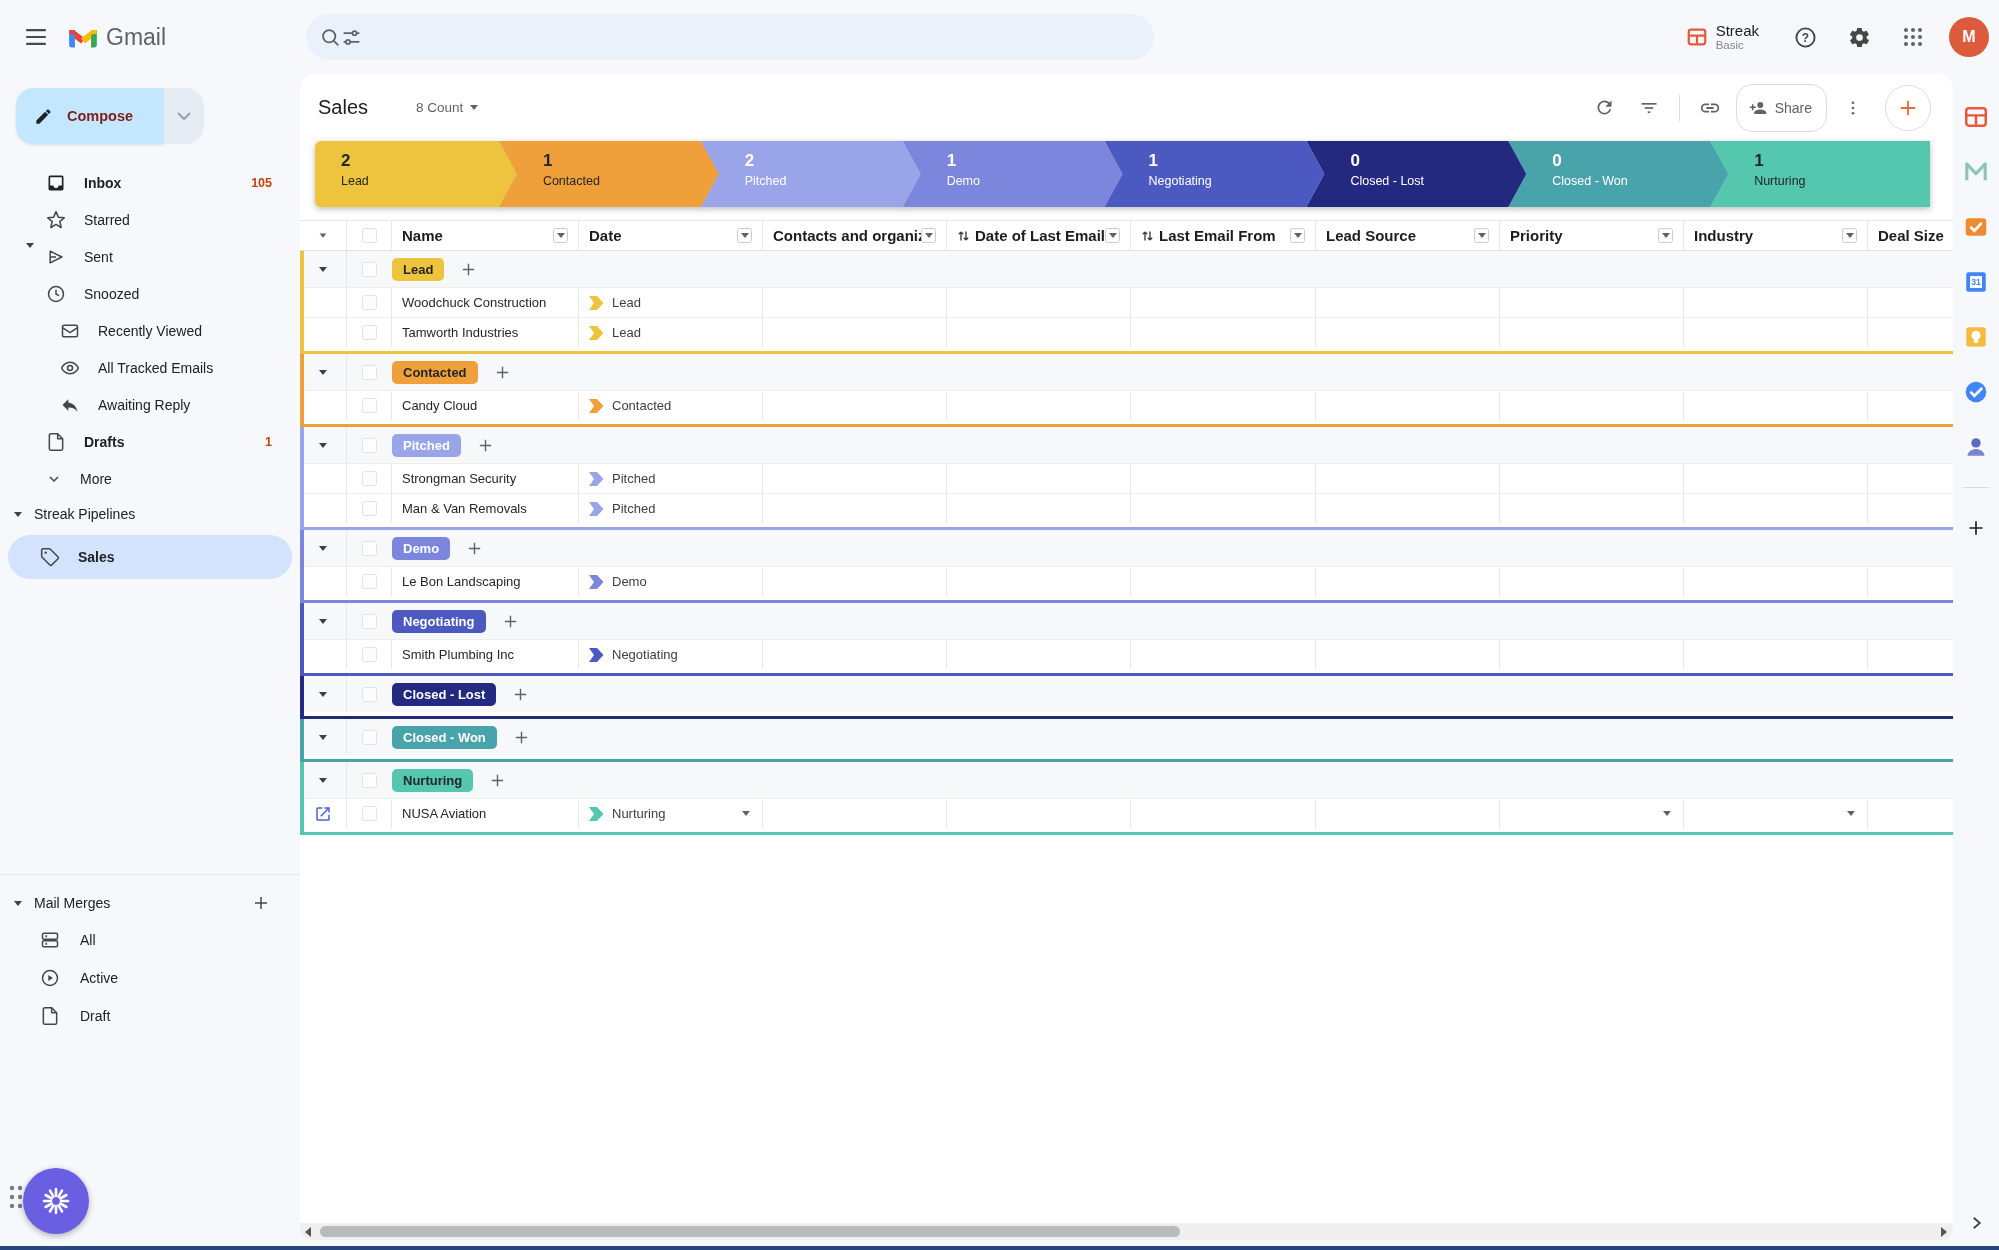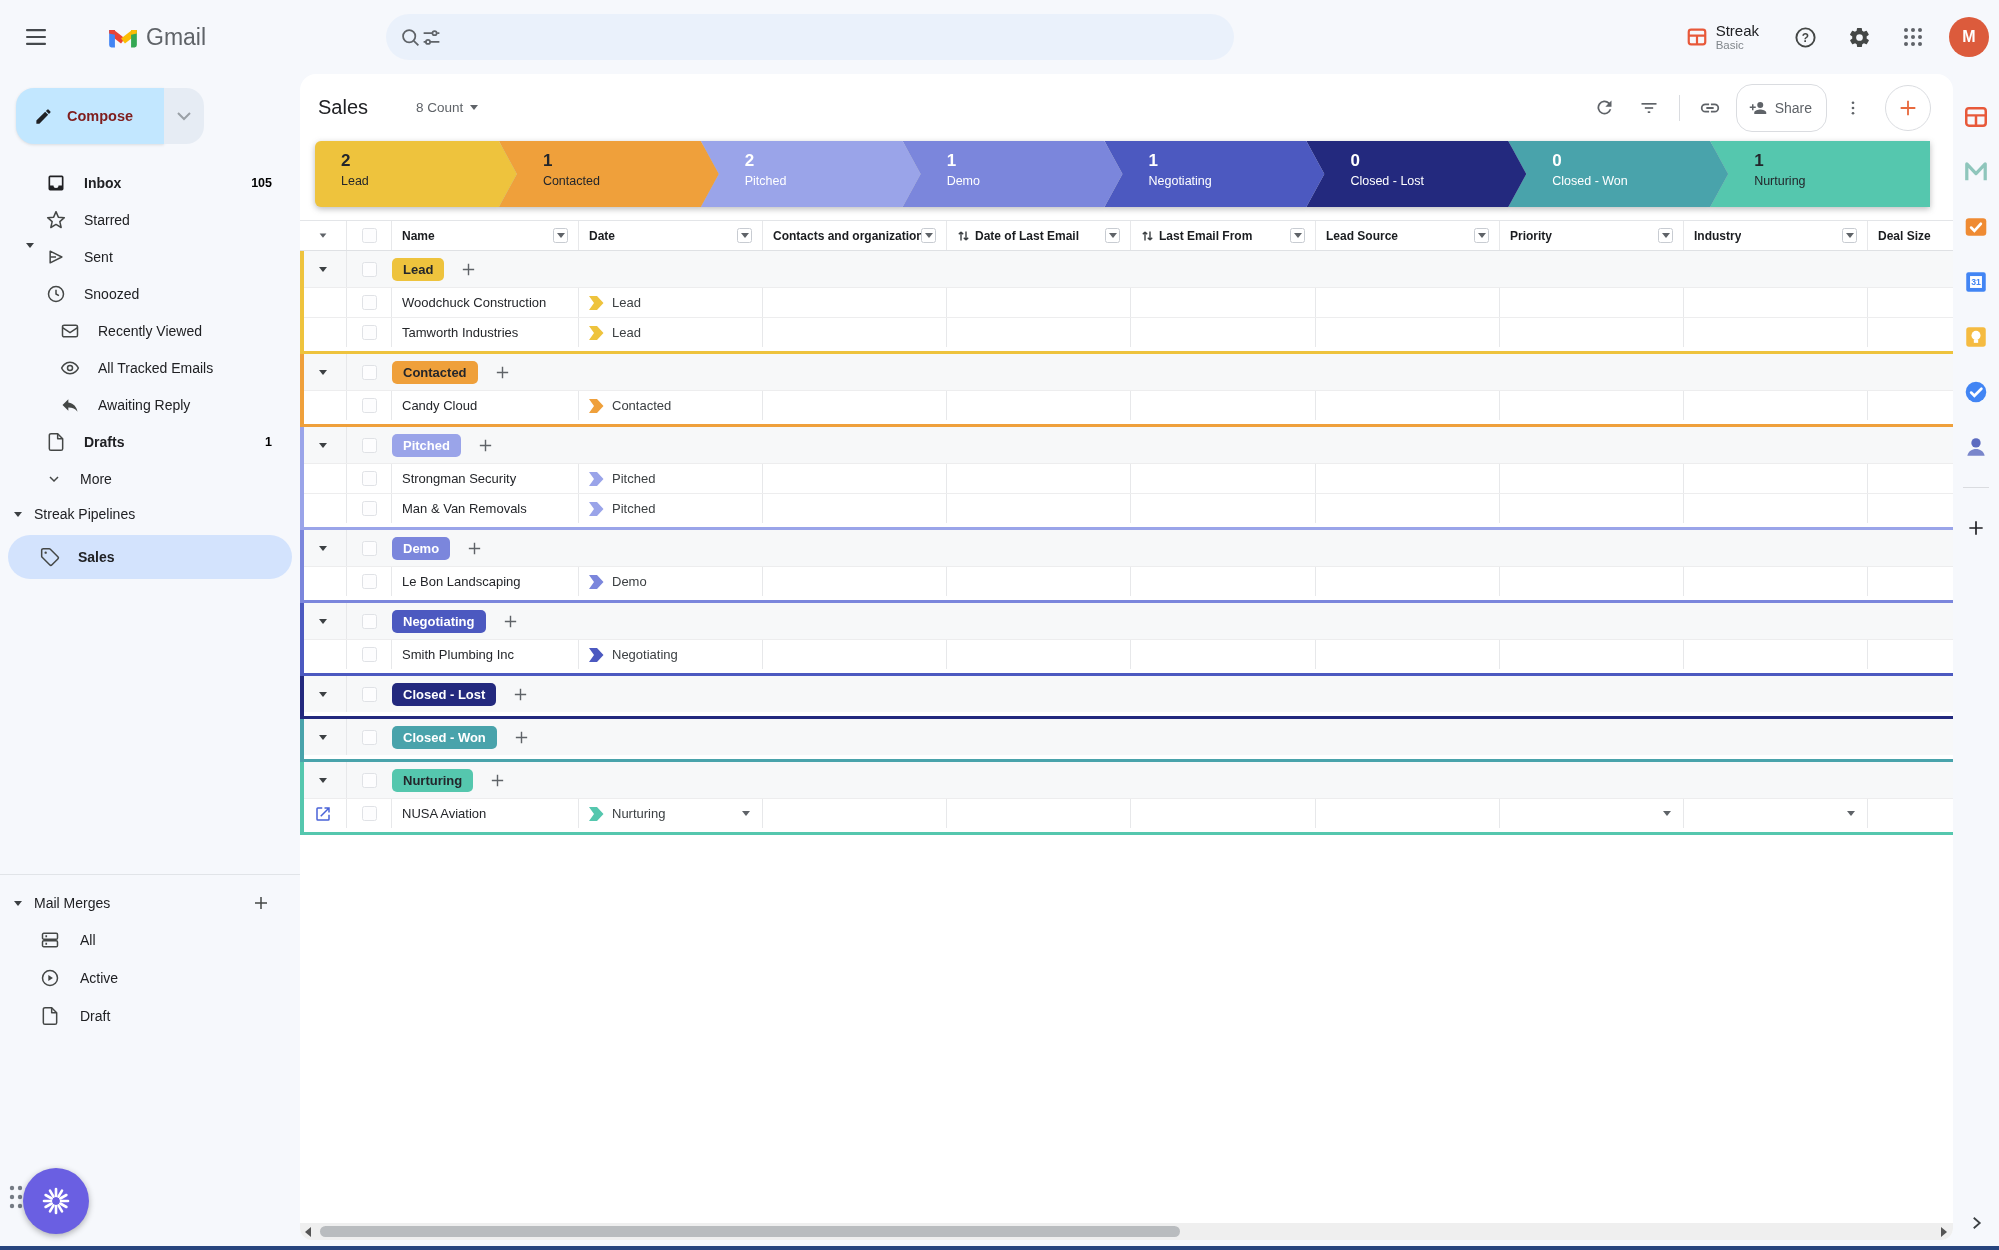--- a/index.html
+++ b/index.html
@@ -1,20 +1,20 @@
 <!DOCTYPE html>
 <html><head>
 <meta charset="utf-8">
 <style>
   * { margin:0; padding:0; box-sizing:border-box; }
   html,body { width:1999px; height:1250px; overflow:hidden; }
   body { font-family:"Liberation Sans", sans-serif; background:#f6f8fc; position:relative; color:#1f1f1f; }
 
   
-  #topbar { position:absolute; left:0; top:0; width:1999px; height:74px; display:flex; align-items:center;gap:40px; }
+  #topbar { position:absolute; left:0; top:0; width:1999px; height:74px; display:flex; align-items:center; }
   #hamburger { width:48px; height:48px; margin-left:12px; border:none; background:transparent; border-radius:50%; display:flex; align-items:center; justify-content:center; cursor:pointer; }
   #gmail-logo { display:flex; align-items:center; gap:8px; margin-left:8px; width:150px; }
   #gmail-logo .brand { font-size:23px; color:#5f6368; }
   #searchbar { margin-left:88px; width:848px; height:46px; background:#eaf1fb; border-radius:23px; display:flex; align-items:center; padding:0 14px; }
   #searchbar input { flex:1; border:none; outline:none; background:transparent; font-size:16px; color:#3c4043; margin-left:12px; font-family:"Liberation Sans",sans-serif; }
   #searchbar input::placeholder { color:#5f6368; opacity:1; }
   #topbar-right { position:absolute; right:10px; top:0; height:74px; display:flex; align-items:center; gap:10px; }
   .iconbtn { width:44px; height:44px; border:none; background:transparent; border-radius:50%; display:flex; align-items:center; justify-content:center; cursor:pointer; }
   #streak-badge { display:flex; align-items:center; gap:8px; margin-right:14px; cursor:pointer; }
   #streak-badge .txt { line-height:1.05; }
@@ -26,21 +26,21 @@
   #sidebar { position:absolute; left:0; top:74px; bottom:0; width:300px; }
   #compose { position:relative; margin:14px 0 0 16px; width:188px; height:56px; display:flex; }
   #compose .main { width:148px; height:56px; background:#c2e7ff; border-radius:18px 0 0 18px; display:flex; align-items:center; gap:14px; padding-left:18px; cursor:pointer; box-shadow:0 1px 3px rgba(60,64,67,.15); }
   #compose .main span { font-size:14.5px; font-weight:bold; color:#7f1d1d; }
   #compose .chev { width:40px; height:56px; background:#e6ecf4; border-radius:0 18px 18px 0; display:flex; align-items:center; justify-content:center; cursor:pointer; }
   #sidebar-items { margin-top:20px;margin-left:8px; }
   .sbitem { position:relative; height:37px; display:flex; align-items:center; padding-left:38px; gap:18px; border-radius:0 20px 20px 0; cursor:pointer; }
   .sbitem.indent { padding-left:52px; }
   .sbitem .lbl { font-size:14px; color:#202124; }
   .sbitem.bold .lbl { font-weight:bold; }
-  .sbitem .cnt { position:absolute; right:28px; font-size:12.5px; font-weight:bold; color:#000000; }
+  .sbitem .cnt { position:absolute; right:28px; font-size:12.5px; font-weight:bold; color:#c2410c; }
   .sbitem .exp { position:absolute; left:18px; }
   .sec-head { height:34px; display:flex; align-items:center; padding-left:14px; gap:12px; cursor:pointer; }
   .sec-head .lbl { font-size:14px; color:#202124; font-weight:500; }
   .pill-item { margin:4px 8px 0 8px; height:44px; border-radius:22px; display:flex; align-items:center; gap:18px; padding-left:32px; cursor:pointer; }
   .pill-item.selected { background:#d3e3fd; }
   .pill-item .lbl { font-size:14px; font-weight:bold; color:#202124; }
   #mailmerges { position:absolute; left:0; top:800px; width:300px; }
   #mm-divider { height:1px; background:#e1e4e8; margin:0 0 10px 0; }
   #mm-head { position:relative; height:36px; display:flex; align-items:center; padding-left:14px; gap:12px; }
   #mm-head .lbl { font-size:14px; color:#202124; font-weight:500; }
@@ -72,21 +72,21 @@
   .stage .nm { font-size:12.5px; margin-top:3px; }
 
   
   #tablewrap { width:1752px; margin-top:13px; }
   .trow { display:flex; }
   .cell { position:relative; display:flex; align-items:center; border-right:1px solid #e7e8ea; padding:0 10px; overflow:hidden; white-space:nowrap; flex:none; }
   .c0{width:47px; justify-content:center; padding:0;} .c1{width:45px; justify-content:center; padding:0;}
   .c2{width:187px;} .c3{width:184px;} .c4{width:184px;} .c5{width:184px;} .c6{width:185px;}
   .c7{width:184px;} .c8{width:184px;} .c9{width:184px;} .c10{width:184px;}
   #thead { height:31px; border-top:1px solid #e3e5e8; border-bottom:1px solid #dfe1e4; }
-  #thead .cell { font-size:12px; font-weight:bold; color:#1b1d20; }
+  #thead .cell { font-size:15px; font-weight:bold; color:#1b1d20; }
   #thead .hlbl { overflow:hidden; white-space:nowrap; }
   .caretbox { position:absolute; right:10px; width:15px; height:15px; background:#fff; border:1px solid #c8ccd2; border-radius:2.5px; display:flex; align-items:center; justify-content:center; cursor:pointer; }
   .tri { width:0; height:0; border-left:4px solid transparent; border-right:4px solid transparent; border-top:5px solid #5f6368; }
   .tri.big { border-top-color:#3c4043; }
   .tri-plain { position:absolute; right:12px; }
   .sorticon { margin-right:5px; flex:none; }
   .group { position:relative; }
   .group .colorbar { position:absolute; left:0; top:0; bottom:0; width:4px; z-index:2; }
   .ghead { height:36px; display:flex; align-items:center; background:#f7f8f9; }
   .ghead .gexp { width:47px; display:flex; align-items:center; justify-content:center; border-right:1px solid #e7e8ea; align-self:stretch; cursor:pointer; }

